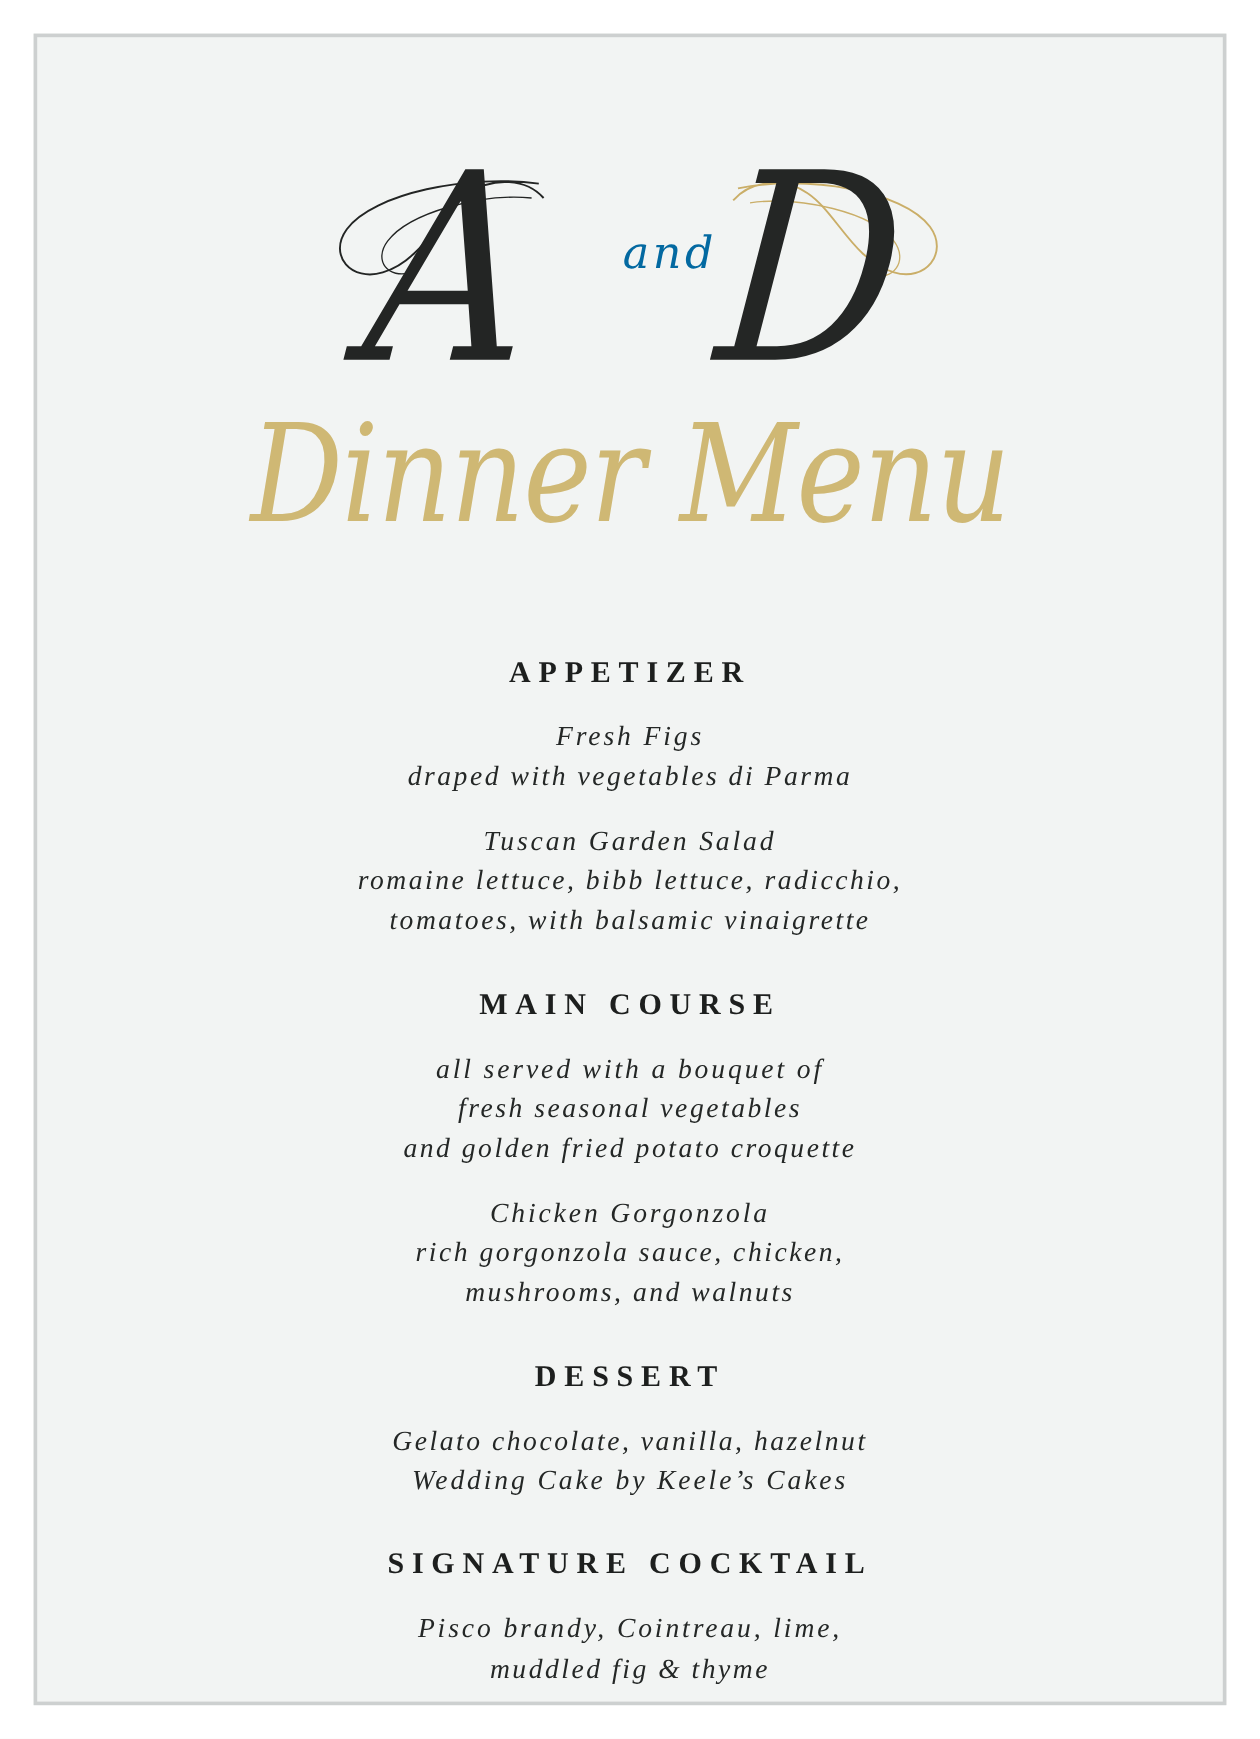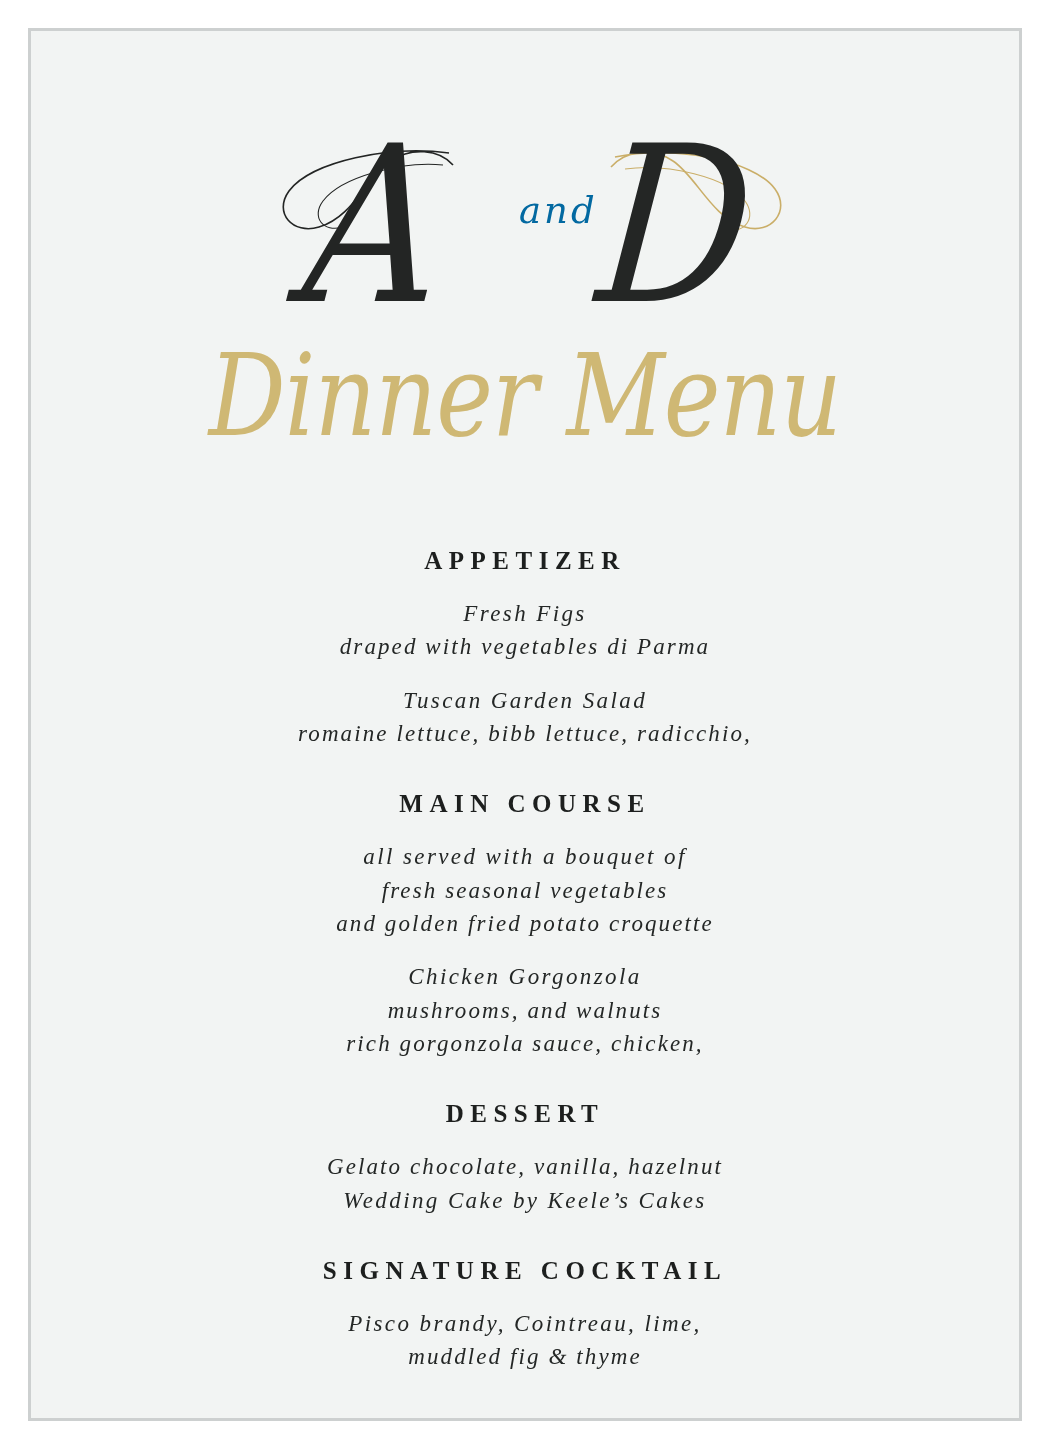--- a/index.html
+++ b/index.html
@@ -158,33 +158,34 @@
     <div class="sections">
         <div class="section">
           <div class="section-heading">APPETIZER</div>
           <div class="item">
             <div class="item-line name">Fresh Figs</div>
             <div class="item-line">draped with vegetables di Parma</div>
           </div>
           <div class="item">
             <div class="item-line name">Tuscan Garden Salad</div>
             <div class="item-line">romaine lettuce, bibb lettuce, radicchio,</div>
+            <div class="item-line">tomatoes, with balsamic vinaigrette</div>
           </div>
         </div>
         <div class="section">
           <div class="section-heading">MAIN COURSE</div>
           <div class="item">
             <div class="item-line name">all served with a bouquet of</div>
             <div class="item-line">fresh seasonal vegetables</div>
             <div class="item-line">and golden fried potato croquette</div>
           </div>
           <div class="item">
             <div class="item-line name">Chicken Gorgonzola</div>
+            <div class="item-line">rich gorgonzola sauce, chicken,</div>
             <div class="item-line">mushrooms, and walnuts</div>
-            <div class="item-line">rich gorgonzola sauce, chicken,</div>
           </div>
         </div>
         <div class="section">
           <div class="section-heading">DESSERT</div>
           <div class="item">
             <div class="item-line">Gelato chocolate, vanilla, hazelnut</div>
             <div class="item-line name">Wedding Cake by Keele’s Cakes</div>
           </div>
         </div>
         <div class="section">

